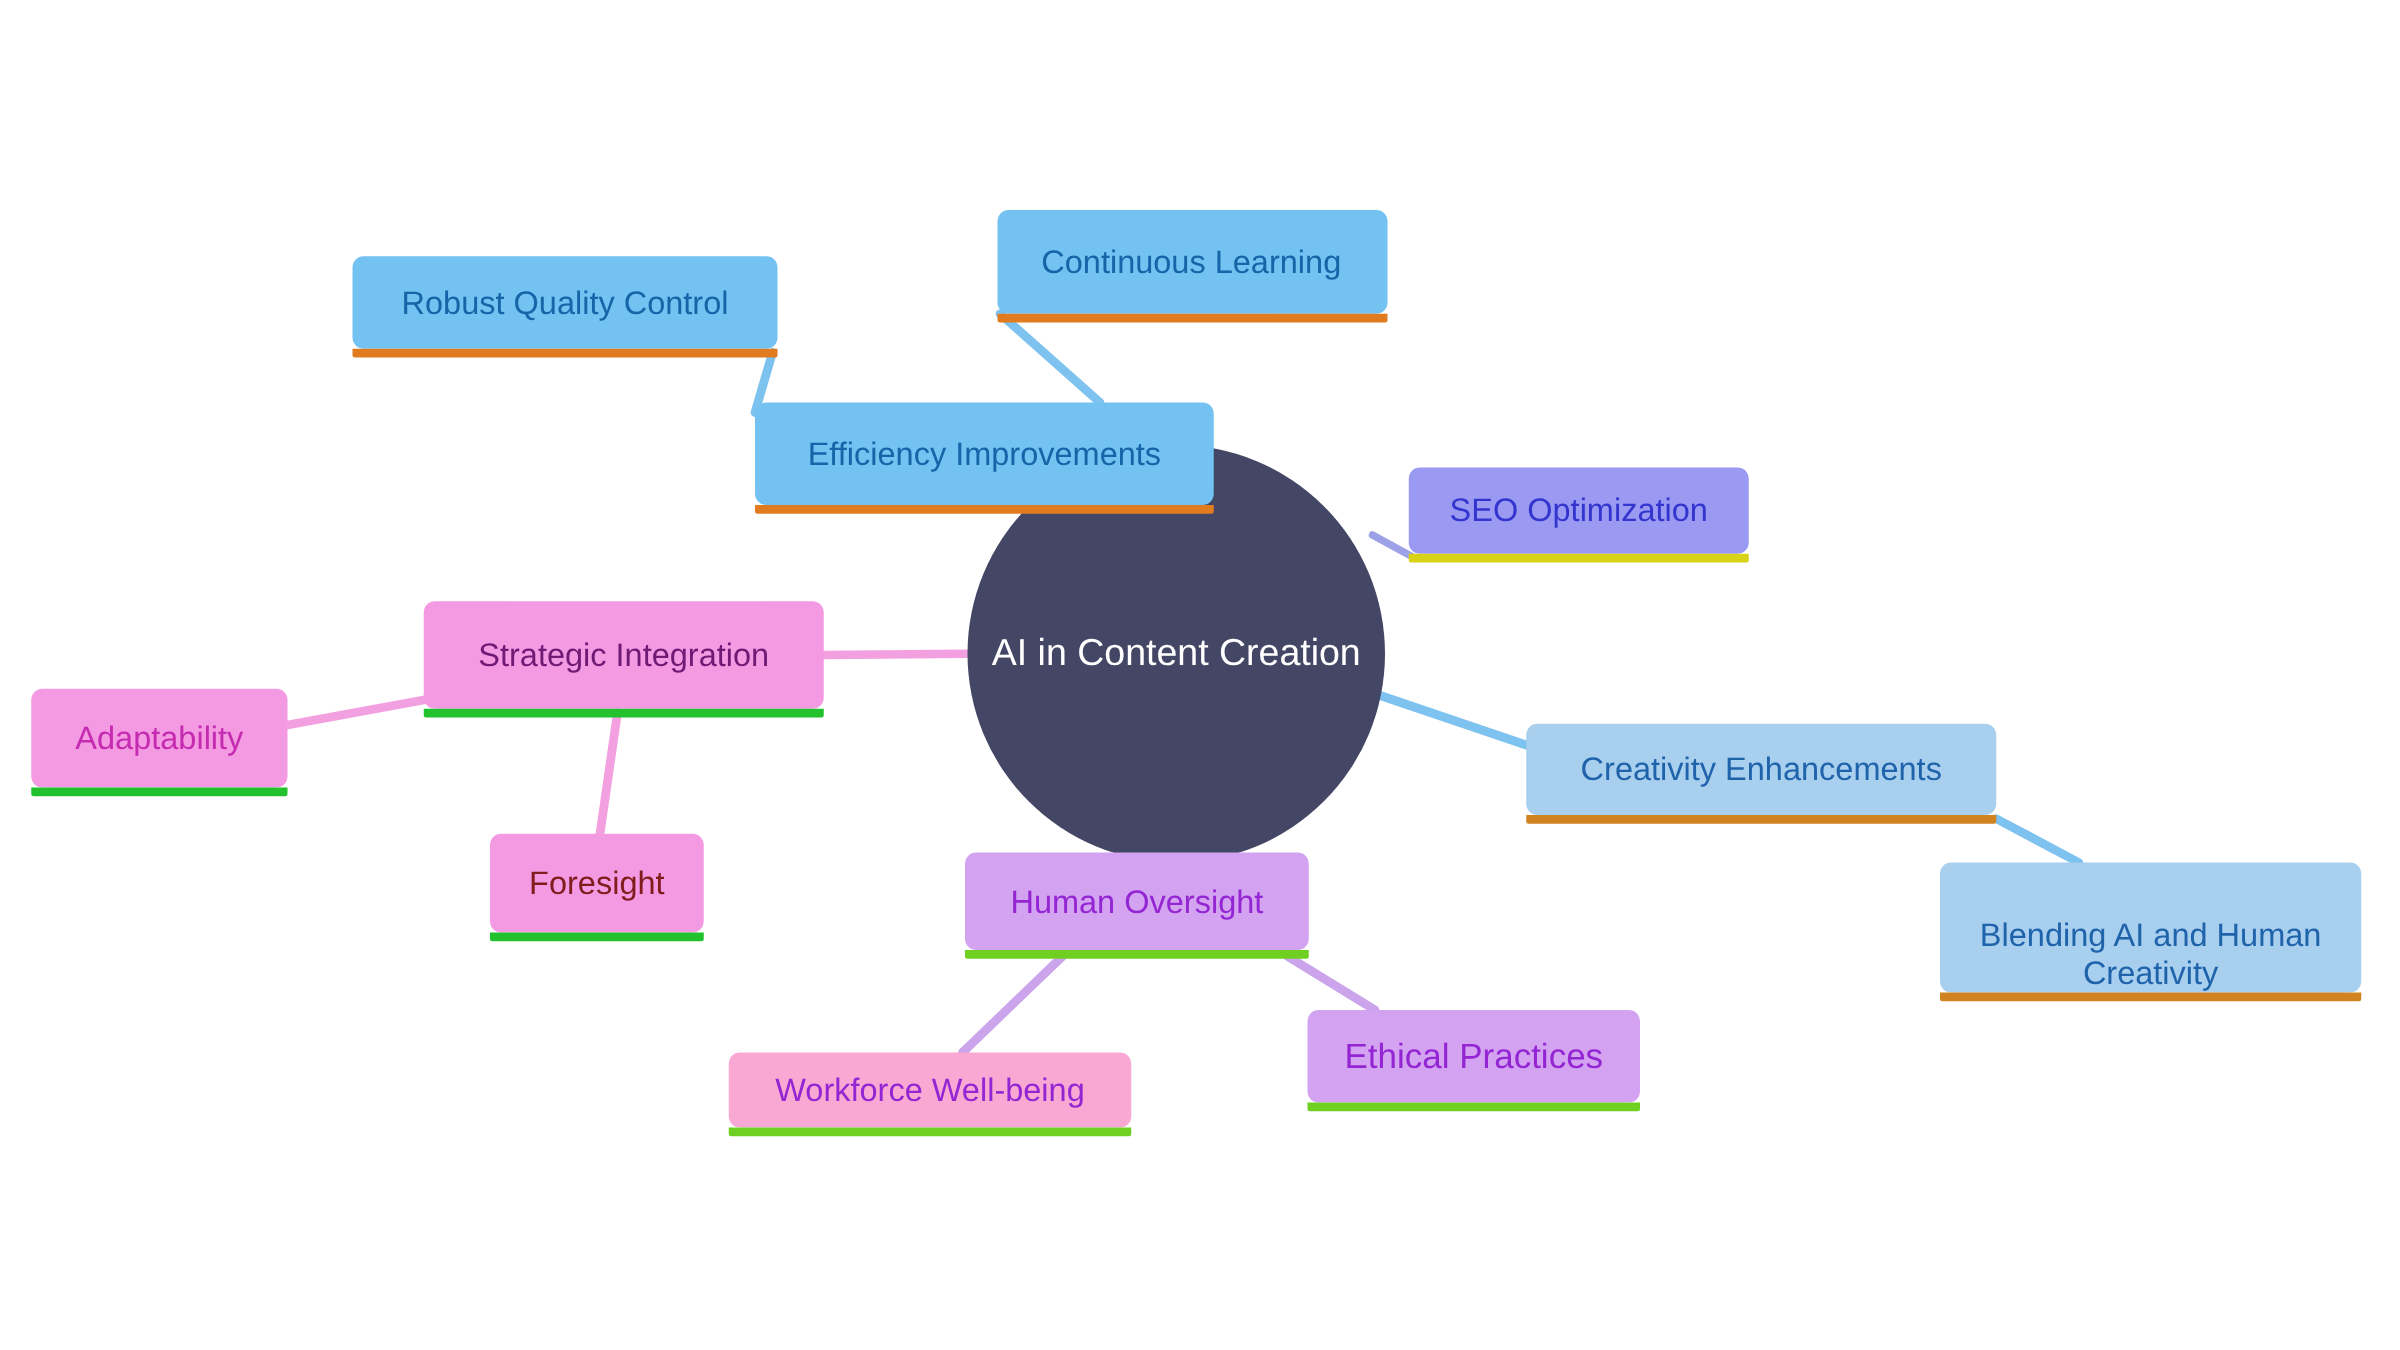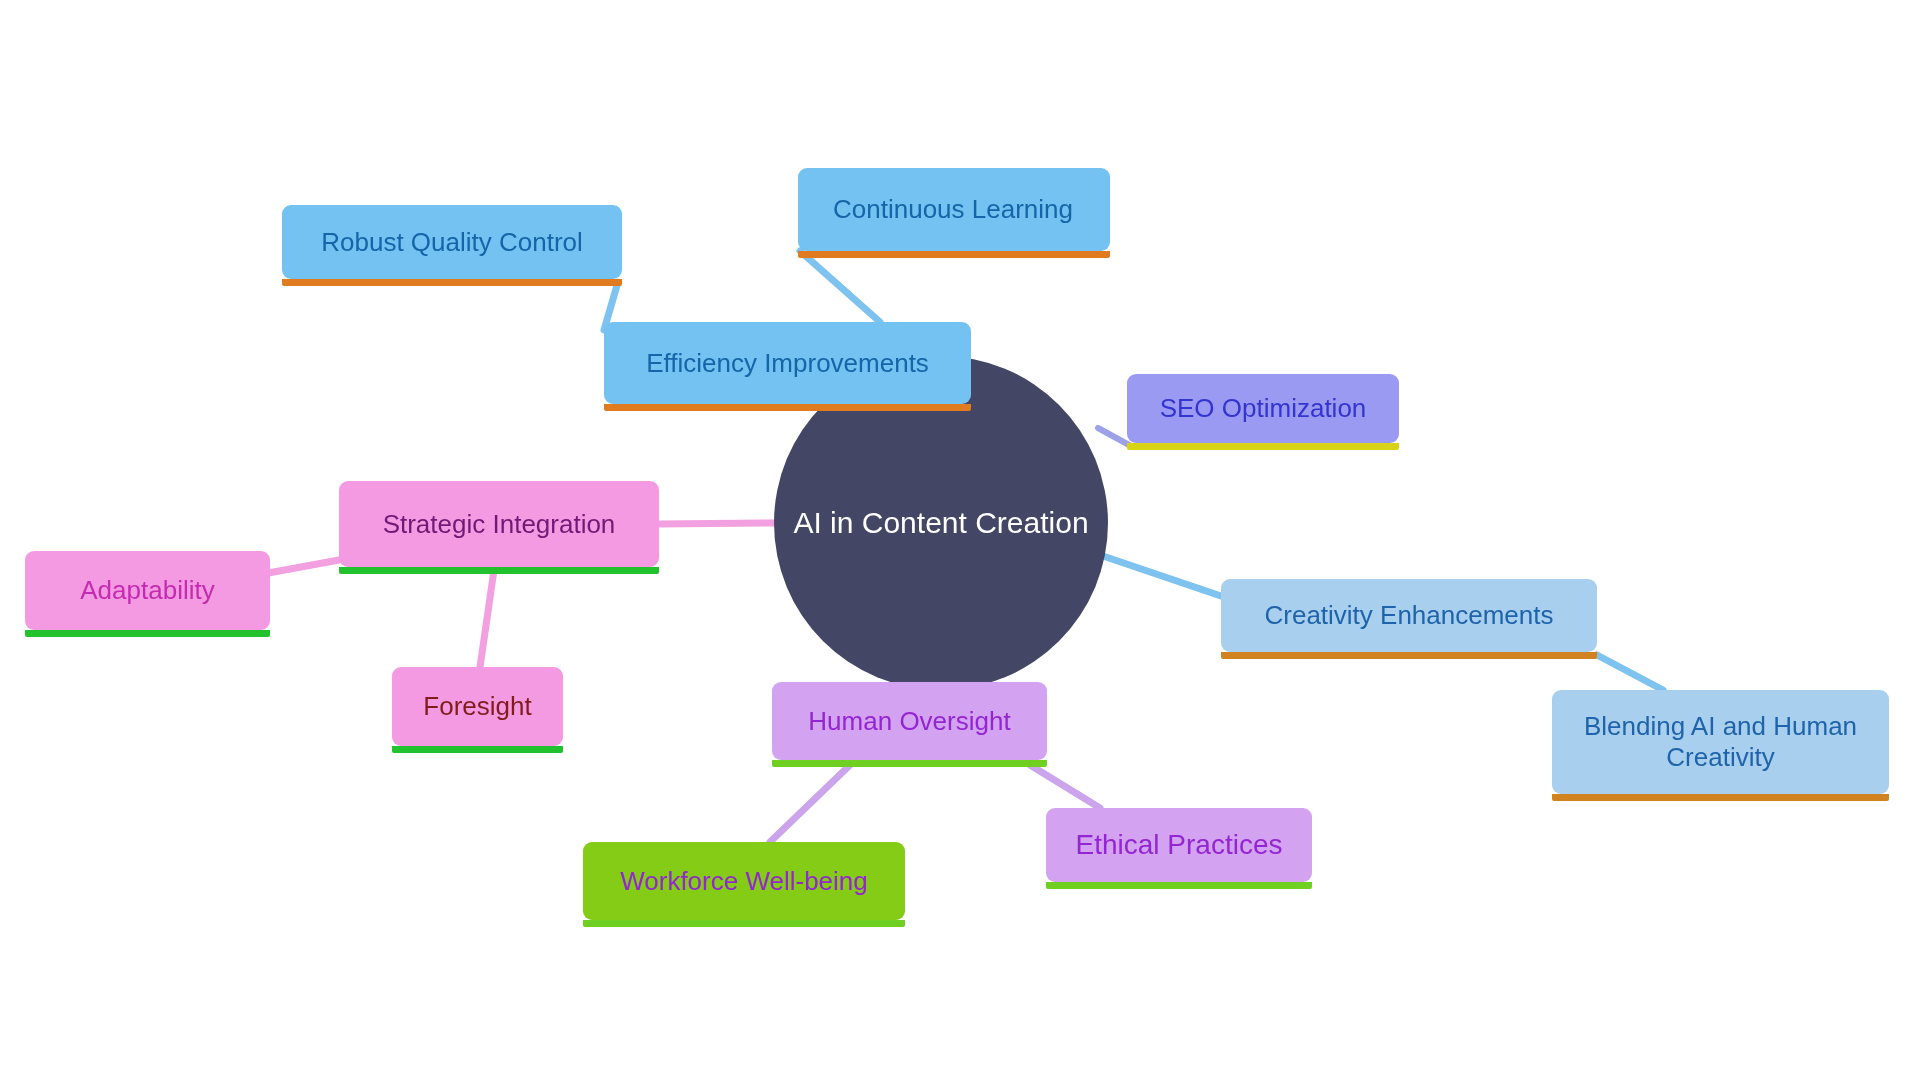--- a/index.html
+++ b/index.html
@@ -78,25 +78,25 @@
       <line x1="913" y1="682" x2="908" y2="672" stroke="#cba4ec" stroke-width="7" stroke-linecap="round"></line>
       <line x1="850" y1="765" x2="770" y2="842" stroke="#cba4ec" stroke-width="7" stroke-linecap="round"></line>
       <line x1="1030" y1="765" x2="1100" y2="808" stroke="#cba4ec" stroke-width="7" stroke-linecap="round"></line>
     </svg>
   <div id="nodes-layer">
       <div class="node" style="left: 798px; top: 168px; width: 312px; height: 83px; background: rgb(115, 194, 241); color: rgb(21, 101, 168); font-size: 26px; padding-left: 12px;"><span>Continuous Learning</span><div class="node-underline" style="background: rgb(224, 123, 32);"></div></div>
       <div class="node" style="left: 282px; top: 205px; width: 340px; height: 74px; background: rgb(115, 194, 241); color: rgb(21, 101, 168); font-size: 26px;"><span>Robust Quality Control</span><div class="node-underline" style="background: rgb(224, 123, 32);"></div></div>
       <div class="node" style="left: 604px; top: 322px; width: 367px; height: 82px; background: rgb(115, 194, 241); color: rgb(21, 101, 168); font-size: 26px;"><span>Efficiency Improvements</span><div class="node-underline" style="background: rgb(224, 123, 32);"></div></div>
       <div class="node" style="left: 1127px; top: 374px; width: 272px; height: 69px; background: rgb(154, 154, 243); color: rgb(52, 52, 207); font-size: 26px;"><span>SEO Optimization</span><div class="node-underline" style="background: rgb(217, 211, 24);"></div></div>
       <div class="node" style="left: 339px; top: 481px; width: 320px; height: 86px; background: rgb(244, 154, 227); color: #701a75; font-size: 26px;"><span>Strategic Integration</span><div class="node-underline" style="background: rgb(34, 193, 46);"></div></div>
-      <div class="node" style="left: 25px; top: 551px; width: 245px; height: 79px; background: rgb(244, 154, 227); color: rgb(196, 43, 176); font-size: 26px;"><span>Adaptability</span><div class="node-underline" style="background: rgb(34, 193, 46);"></div></div>
+      <div class="node" style="left: 25px; top: 551px; width: 205px; height: 79px; background: rgb(244, 154, 227); color: rgb(196, 43, 176); font-size: 26px;"><span>Adaptability</span><div class="node-underline" style="background: rgb(34, 193, 46);"></div></div>
       <div class="node" style="left: 1221px; top: 579px; width: 376px; height: 73px; background: rgb(168, 207, 238); color: rgb(31, 99, 171); font-size: 26px;"><span>Creativity Enhancements</span><div class="node-underline" style="background: rgb(208, 131, 32);"></div></div>
       <div class="node" style="left: 392px; top: 667px; width: 171px; height: 79px; background: rgb(244, 154, 227); color: #7f1d1d; font-size: 26px;"><span>Foresight</span><div class="node-underline" style="background: rgb(34, 193, 46);"></div></div>
       <div class="node" style="left: 772px; top: 682px; width: 275px; height: 78px; background: rgb(211, 162, 240); color: rgb(148, 37, 211); font-size: 26px;"><span>Human Oversight</span><div class="node-underline" style="background: rgb(111, 208, 33);"></div></div>
-      <div class="node" style="left: 1552px; top: 690px; width: 337px; height: 104px; background: rgb(168, 207, 238); color: rgb(31, 99, 171); font-size: 26px;"><span>Blending AI and Human
+      <div class="node" style="left: 1552px; top: 690px; width: 337px; height: 104px; background: rgb(168, 207, 238); color: rgb(31, 99, 171); font-size: 26px; align-items: flex-end;"><span>Blending AI and Human
 Creativity</span><div class="node-underline" style="background: rgb(208, 131, 32);"></div></div>
       <div class="node" style="left: 1046px; top: 808px; width: 266px; height: 74px; background: rgb(211, 162, 240); color: rgb(148, 37, 211); font-size: 28px;"><span>Ethical Practices</span><div class="node-underline" style="background: rgb(111, 208, 33);"></div></div>
-      <div class="node" style="left: 583px; top: 842px; width: 322px; height: 78px; background: #84cc16; color: rgb(148, 37, 211); font-size: 26px; justify-content: center;"><span>Workforce Well-being</span><div class="node-underline" style="background: rgb(111, 208, 33);"></div></div>
+      <div class="node" style="left: 583px; top: 842px; width: 322px; height: 60px; background: #f9a8d4; color: rgb(148, 37, 211); font-size: 26px; justify-content: center;"><span>Workforce Well-being</span><div class="node-underline" style="background: rgb(111, 208, 33);"></div></div>
     </div>
   <div class="central" id="central-node" style="left: 774px; top: 356px; width: 334px; height: 334px; background: rgb(67, 70, 100); color: rgb(255, 255, 255); font-size: 30px;">
     <span>AI in Content Creation</span>
   </div>
 </div>
 
 </body></html>

